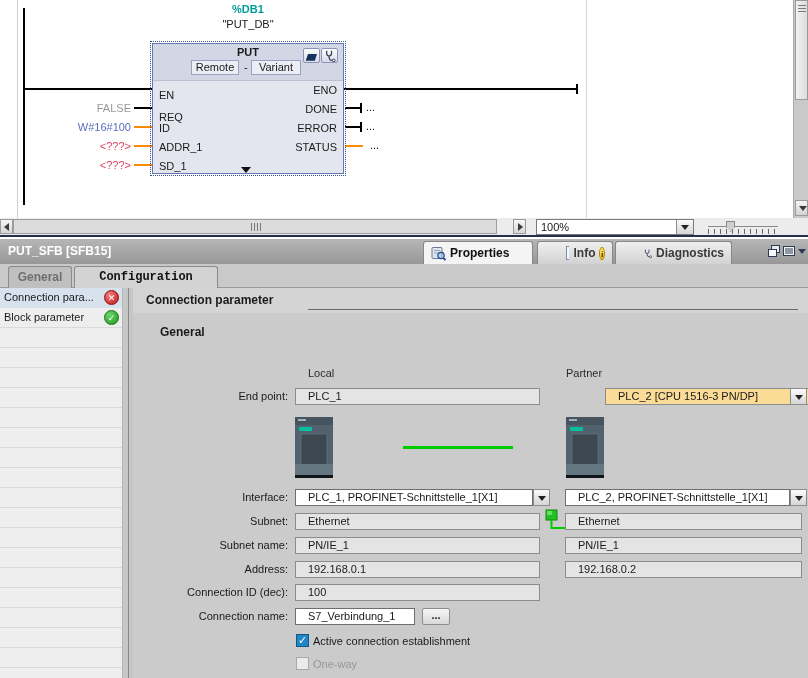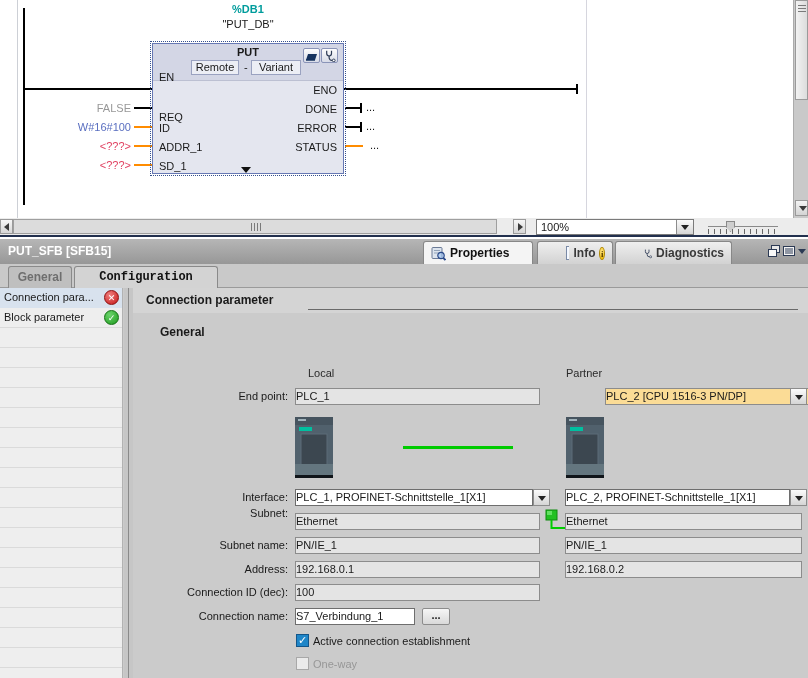--- a/index.html
+++ b/index.html
@@ -93,21 +93,21 @@
   .splitter { position:absolute; left:124px; top:0; width:9px; height:390px; background:#c6c6c6; }
   .splitter::after { content:""; position:absolute; left:4px; top:0; width:1px; height:390px; background:#8a8a8a; }
 
   .main { position:absolute; left:133px; top:0; width:675px; height:390px; background:#cbcbcb; }
   .hstrip { position:absolute; left:0; top:0; width:675px; height:25px; background:#d4d4d4; }
   .mheading { position:absolute; left:13px; top:0; line-height:25px; font-size:12px; font-weight:bold; }
   .hline { position:absolute; left:175px; top:21px; width:490px; height:1px; background:#6a6a6a; }
   .msection { position:absolute; left:27px; top:37px; font-size:12px; font-weight:bold; }
   .colhead { position:absolute; top:79px; color:#2a2a2a; }
   .flabel { position:absolute; left:15px; width:140px; text-align:right; line-height:17px; }
-  .fld { position:absolute; height:17px; background:#e4e4e4; border:1px solid #8c8c8c; line-height:15px; padding:0 0;
+  .fld { position:absolute; height:17px; background:#e4e4e4; border:1px solid #8c8c8c; line-height:15px; padding:0 12px;
          white-space:nowrap; overflow:hidden; }
   .fld.white { background:#ffffff; border-color:#6e6e6e; }
   .fld.yellow { background:#fbdc96; }
   .drop { position:absolute; width:17px; height:17px; background:linear-gradient(#fbfbfb,#d5d5d5); border:1px solid #8c8c8c; }
   .drop .tri-down { left:4px; top:6px; border-top-color:#222; }
   .browse-btn { position:absolute; width:28px; height:17px; background:linear-gradient(#f6f6f6,#d9d9d9); border:1px solid #8c8c8c;
                 border-radius:2px; text-align:center; line-height:12px; font-weight:bold; }
   .cb { position:absolute; width:13px; height:13px; }
   .cb.on { background:#1f86c8; border:1px solid #13568a; }
   .cb.on::after { content:"\2713"; position:absolute; left:1px; top:-1px; color:#fff; font-size:11px; font-weight:bold; }
@@ -150,21 +150,21 @@
         <svg width="13" height="12" viewBox="0 0 15 15">
           <path d="M4 1 v3.5 a3 3 0 0 0 6 0 V1" stroke="#2c3a54" stroke-width="1.5" fill="none"></path>
           <path d="M7 7.5 v2 a3.5 3.5 0 0 0 3.5 3.5 h0.8" stroke="#2c3a54" stroke-width="1.5" fill="none"></path>
           <circle cx="12.8" cy="13" r="1.7" fill="#fff" stroke="#2c3a54" stroke-width="1.2"></circle>
         </svg>
       </div>
       <div class="sig-box" style="left:38px; width:48px;">Remote</div>
       <div class="sig-dash" style="left:91px;">-</div>
       <div class="sig-box" style="left:98px; width:50px;">Variant</div>
 
-      <div class="pin in" style="top:26px;">EN</div>
+      <div class="pin in" style="top:44px;">EN</div>
       <div class="pin in" style="top:66px;">REQ</div>
       <div class="pin in" style="top:77px;">ID</div>
       <div class="pin in" style="top:96px;">ADDR_1</div>
       <div class="pin in" style="top:115px;">SD_1</div>
       <div class="pin out" style="top:39px;">ENO</div>
       <div class="pin out" style="top:58px;margin-left:8px;">DONE</div>
       <div class="pin out" style="top:77px;">ERROR</div>
       <div class="pin out" style="top:96px;">STATUS</div>
       <div class="expand-tri"></div>
     </div>
@@ -318,21 +318,21 @@
       <div class="flabel" style="top:201px;">Interface:</div>
       <div class="fld white" style="left:162px; top:201px; width:238px;">PLC_1, PROFINET-Schnittstelle_1[X1]</div>
       <div class="drop" style="left:400px; top:201px;">
           <div class="tri-down"></div>
         </div>
       <div class="fld white" style="left:432px; top:201px; width:225px;">PLC_2, PROFINET-Schnittstelle_1[X1]</div>
       <div class="drop" style="left:657px; top:201px;">
           <div class="tri-down"></div>
         </div>
 
-      <div class="flabel" style="top:217px;">Subnet:</div>
+      <div class="flabel" style="top:225px;">Subnet:</div>
       <div class="fld" style="left:162px; top:225px; width:245px;">Ethernet</div>
       <svg style="position:absolute; left:412px; top:221px;" width="22" height="24">
         <rect x="1" y="1" width="11" height="10" fill="#22c022" stroke="#0e8a0e"></rect>
         <rect x="2" y="2" width="5" height="4" fill="#63e063"></rect>
         <path d="M6.5 11 V19 H20" stroke="#00cc00" stroke-width="2" fill="none"></path>
       </svg>
       <div class="fld" style="left:432px; top:225px; width:237px;">Ethernet</div>
 
       <div class="flabel" style="top:249px;">Subnet name:</div>
       <div class="fld" style="left:162px; top:249px; width:245px;">PN/IE_1</div>

